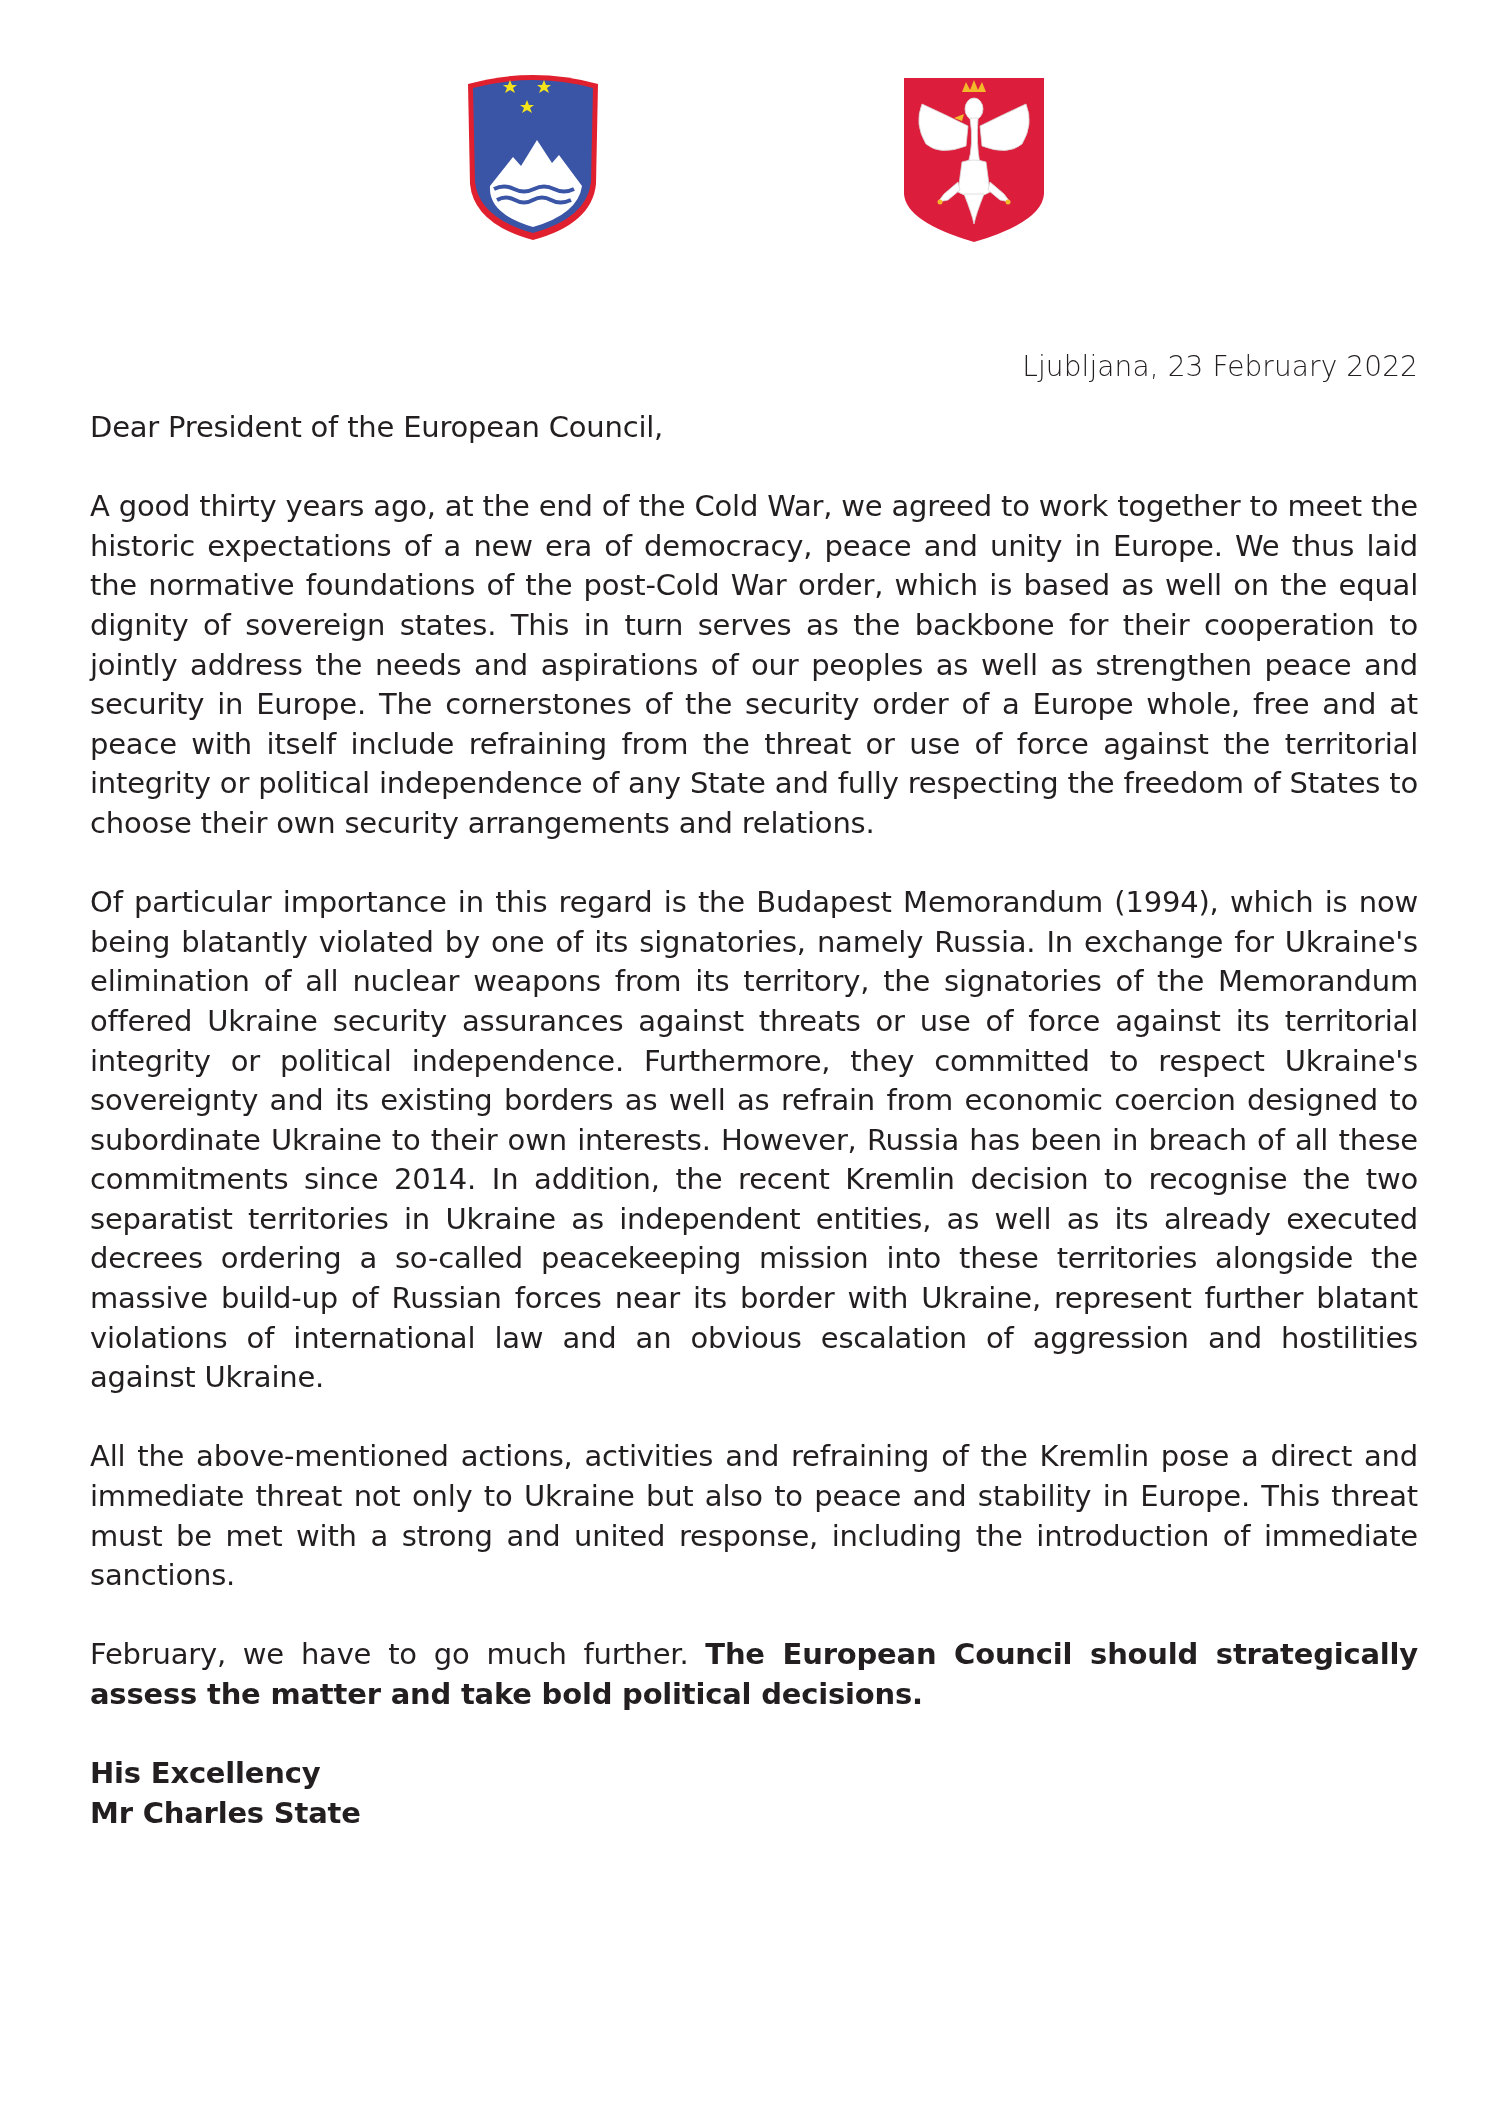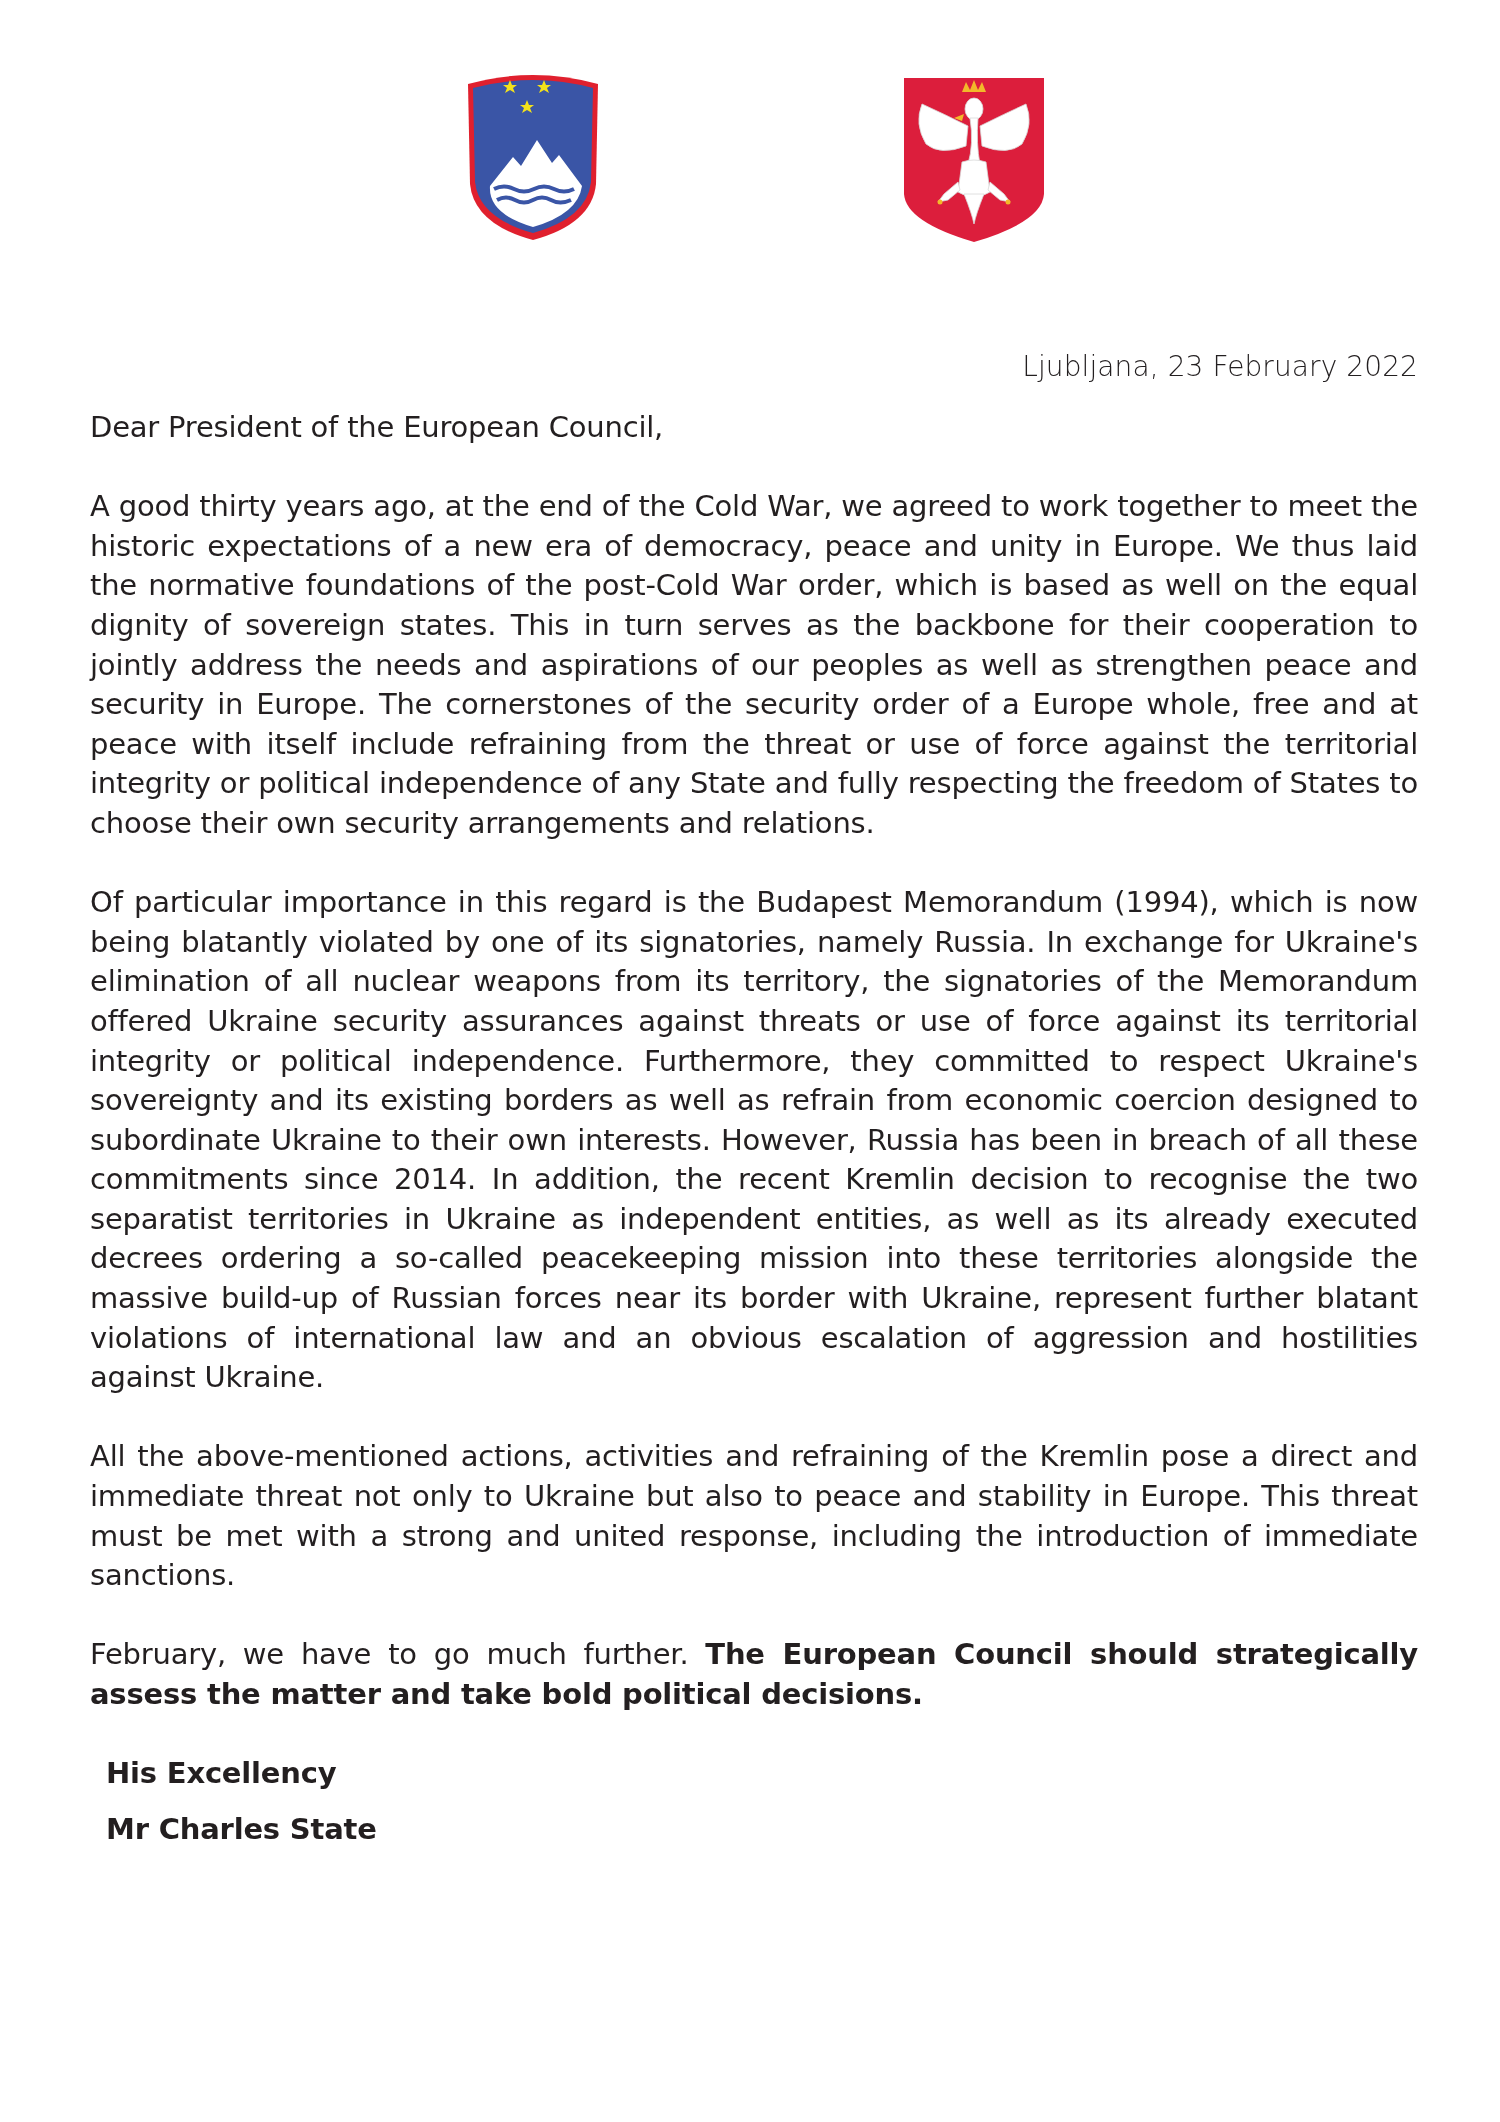--- a/index.html
+++ b/index.html
@@ -38,21 +38,21 @@
       letter-spacing: -0.2px;
       word-spacing: 0px;
     }
     .letter p {
       margin: 0 0 39.6px 0;
       text-align: justify;
       text-align-last: left;
     }
     .salutation { margin-bottom: 39.6px !important; }
     .bold { font-weight: 700; }
-    .addressee p { margin: 16px; text-align: left; font-weight: 700; }
+    .addressee p { margin: 0; text-align: left; font-weight: 700; }
   </style>
 </head>
 <body>
 
 <svg class="emblem emblem-si" viewBox="0 0 138 170" xmlns="http://www.w3.org/2000/svg">
   <path d="M4 10 Q69 -8 134 10 L132 110 Q128 150 69 166 Q10 150 6 110 Z" fill="#e0202e"></path>
   <path d="M9 14 Q69 -2 129 14 L127 108 Q123 144 69 159 Q15 144 11 108 Z" fill="#3a55a6"></path>
   <g fill="#f4e21a">
     <polygon points="46,6 48,11 53,11 49,14 51,19 46,16 41,19 43,14 39,11 44,11"></polygon>
     <polygon points="80,6 82,11 87,11 83,14 85,19 80,16 75,19 77,14 73,11 78,11"></polygon>

